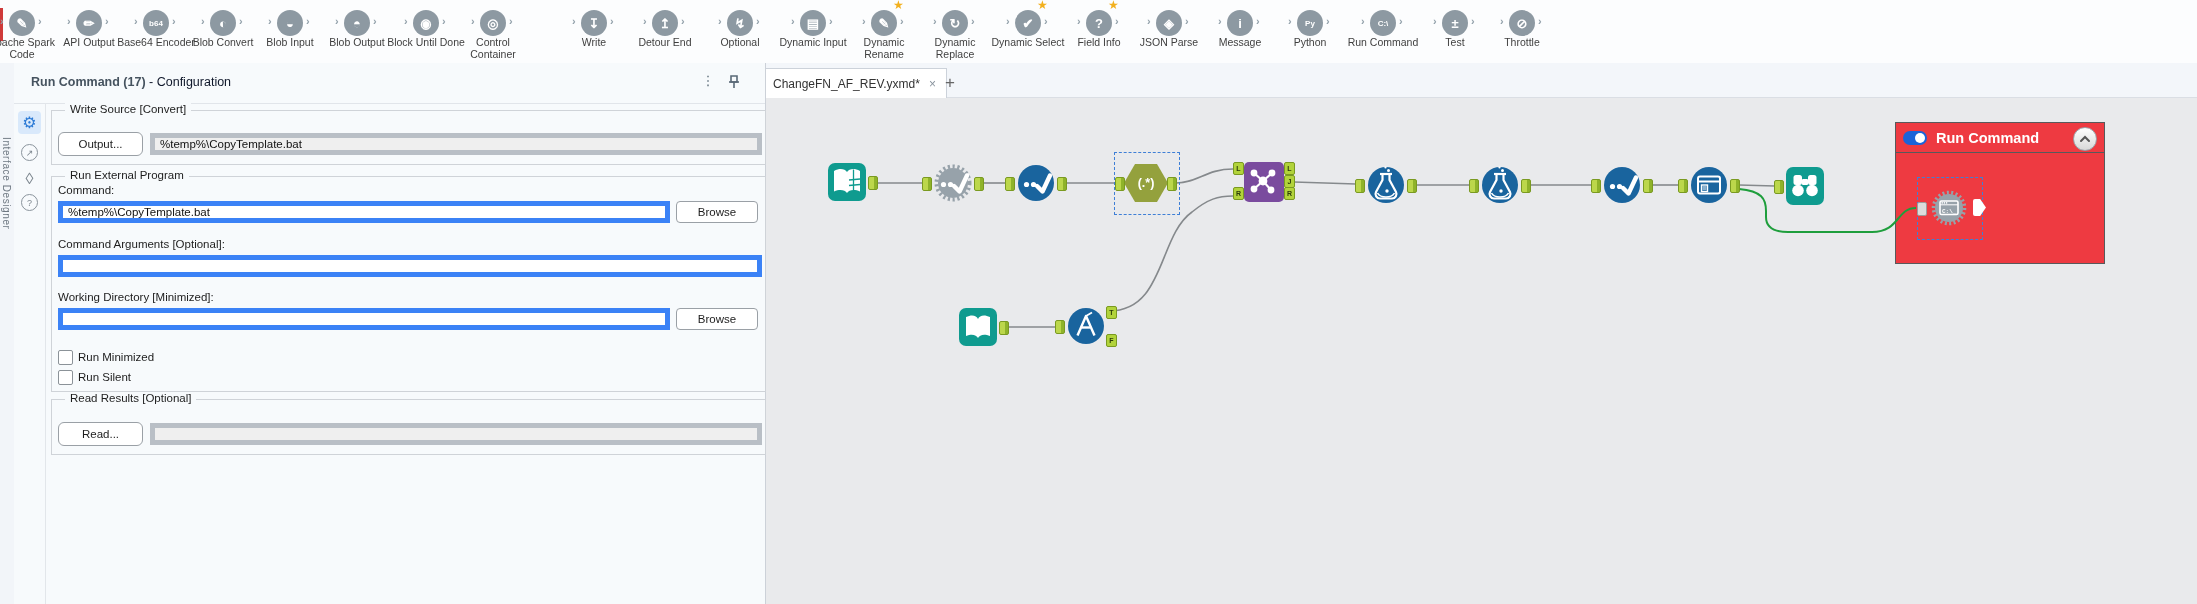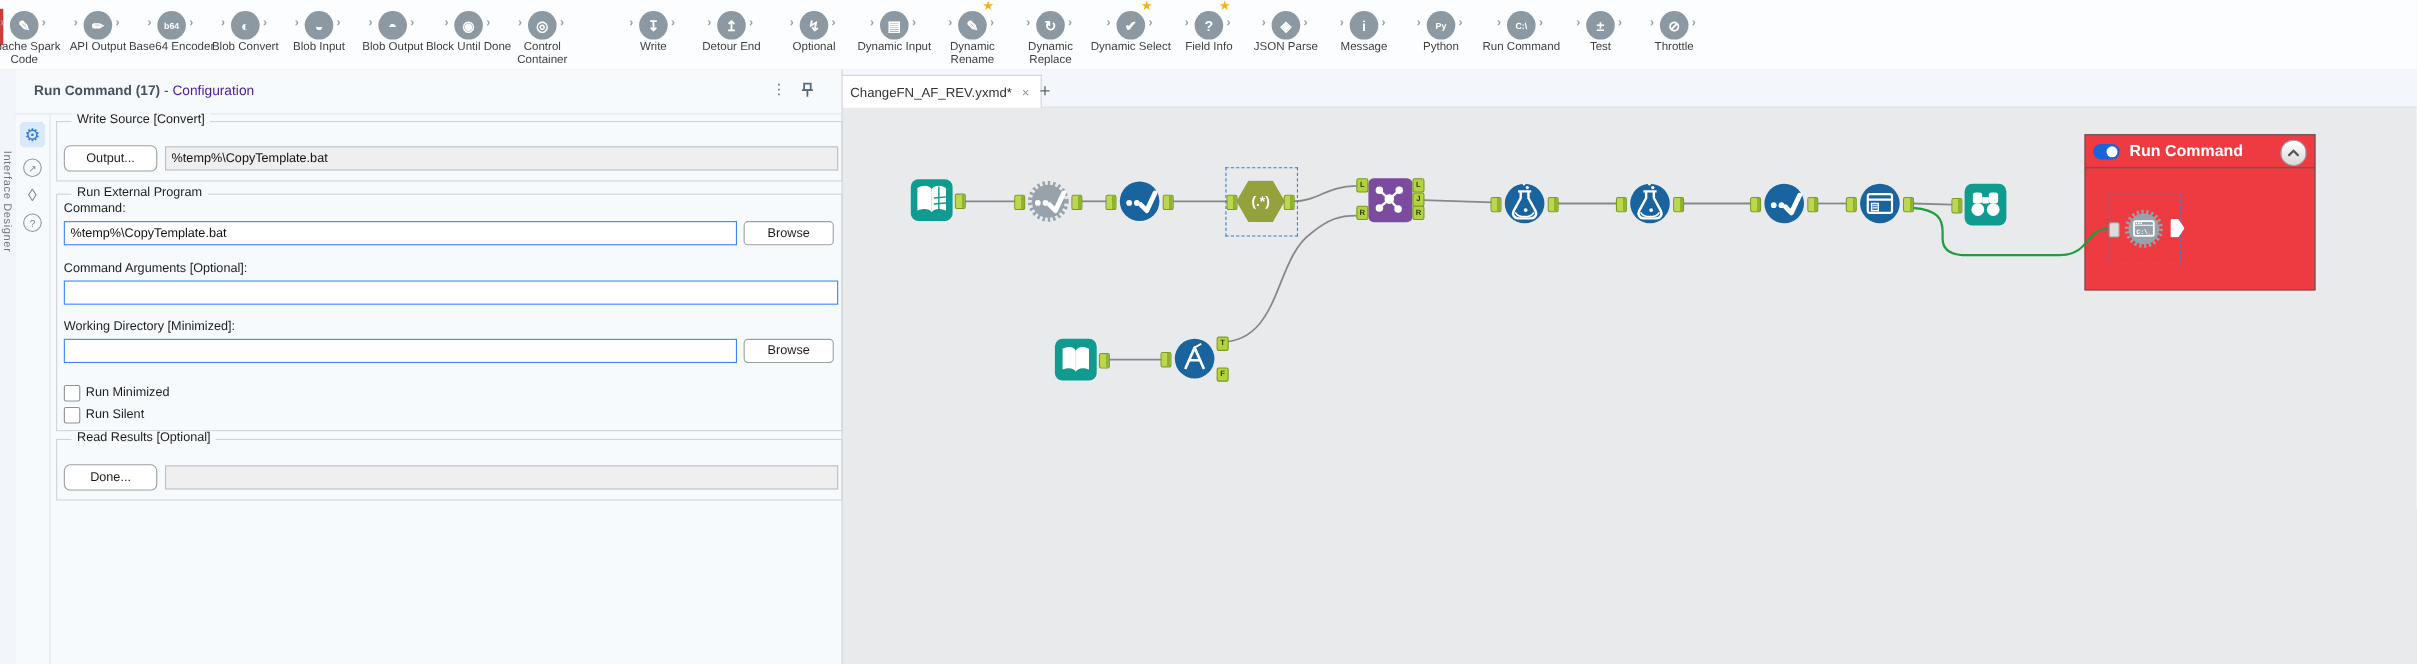--- a/index.html
+++ b/index.html
@@ -54,34 +54,34 @@
   .toggle i{position:absolute;right:2px;top:2px;width:10px;height:10px;border-radius:50%;background:#fff;}
   #collapse-btn{position:absolute;right:7px;top:4px;width:22px;height:22px;border-radius:50%;cursor:pointer;
                 background:linear-gradient(#ffffff,#d8d8d8);border:1px solid #9aa2aa;display:flex;align-items:center;justify-content:center;}
 
   
   #side-strip{position:absolute;left:0;top:63px;width:14px;height:541px;background:#f2f5f9;border-right:1px solid #e2e6ea;}
   #side-label{position:absolute;left:1px;top:74px;writing-mode:vertical-rl;font-size:10px;color:#6e7882;letter-spacing:.6px;}
   #panel{position:absolute;left:14px;top:63px;width:751px;height:541px;background:#f7fafc;border-right:1px solid #ccd1d8;}
   #panel-header{position:absolute;left:0;top:0;right:0;height:40px;border-bottom:1px solid #e1e5ea;}
   #panel-title{position:absolute;left:17px;top:12px;font-size:12.5px;color:#46535f;font-weight:bold;}
-  #panel-subtitle{font-weight:normal;color:#4c1d95;}
+  #panel-subtitle{font-weight:normal;color:#0f172a;}
   #dots-btn{position:absolute;right:48px;top:10px;width:18px;height:20px;text-align:center;color:#5a6a77;font-size:13px;cursor:pointer;}
   #pin-btn{position:absolute;right:20px;top:10px;width:20px;height:20px;cursor:pointer;}
   #rail{position:absolute;left:0;top:40px;width:31px;bottom:0;border-right:1px solid #e2e6ea;}
   .rail-ic{position:absolute;left:4px;width:23px;height:23px;border-radius:4px;display:flex;align-items:center;
            justify-content:center;cursor:pointer;color:#7d878f;}
   .rail-ic.sel{background:#d9e9fb;color:#2e7cd6;}
   .railcirc{width:15px;height:15px;border:1.4px solid #8a949c;border-radius:50%;display:flex;align-items:center;justify-content:center;font-size:9px;}
 
   .fieldset{position:absolute;border:1px solid #cfd3d8;background:transparent;}
   .legend{position:absolute;top:-8px;left:13px;background:#f7fafc;padding:0 5px;font-size:11.5px;color:#1d1d1d;}
   .btn{position:absolute;background:#fff;border:1px solid #9aa0a6;border-radius:6px;font-size:11.5px;color:#1d1d1d;
        display:flex;align-items:center;justify-content:center;cursor:pointer;}
-  .tbox{position:absolute;height:22px;border:1px solid #3b82f6;background:#fff;font-size:11.5px;color:#111;
+  .tbox{position:absolute;height:22px;border:5px solid #3b82f6;background:#fff;font-size:11.5px;color:#111;
         padding:0 5px;font-family:"Liberation Sans",sans-serif;box-sizing:border-box;}
   .tbox:disabled,.tbox.dis{background:#efefef;border-color:#b9bfc6;color:#111;}
   .flabel{position:absolute;font-size:11.5px;color:#1d1d1d;}
   .cb{position:absolute;width:13px;height:13px;background:#fff;border:1px solid #8b9298;border-radius:2px;cursor:pointer;}
 </style>
 </head>
 <body>
 
 <div id="app">
 
@@ -488,17 +488,17 @@
     <button class="btn" style="left:662px;top:245px;width:82px;height:22px;border-radius:4px;">Browse</button>
 
     <span class="cb" style="left:44px;top:287px;"></span>
     <span class="flabel" style="left:64px;top:288px;">Run Minimized</span>
     <span class="cb" style="left:44px;top:307px;"></span>
     <span class="flabel" style="left:64px;top:308px;">Run Silent</span>
 
     <div class="fieldset" style="left:37px;top:336px;width:713px;height:54px;">
       <span class="legend">Read Results [Optional]</span>
     </div>
-    <button class="btn" style="left:44px;top:359px;width:85px;height:24px;">Done...</button>
+    <button class="btn" style="left:44px;top:359px;width:85px;height:24px;">Read...</button>
     <input class="tbox dis" style="left: 136px; top: 360px; width: 612px;" readonly="" value="">
   </div>
 
 </div>
 
 </body></html>

